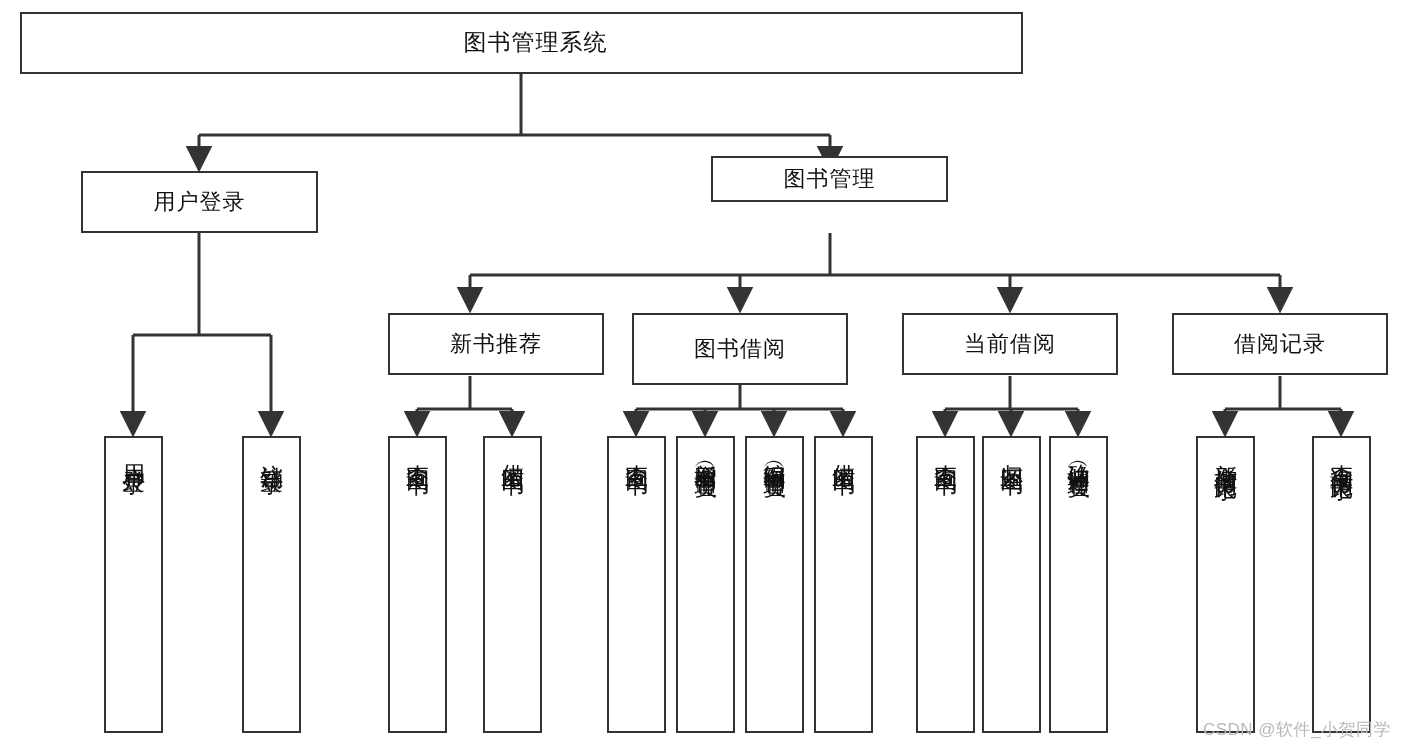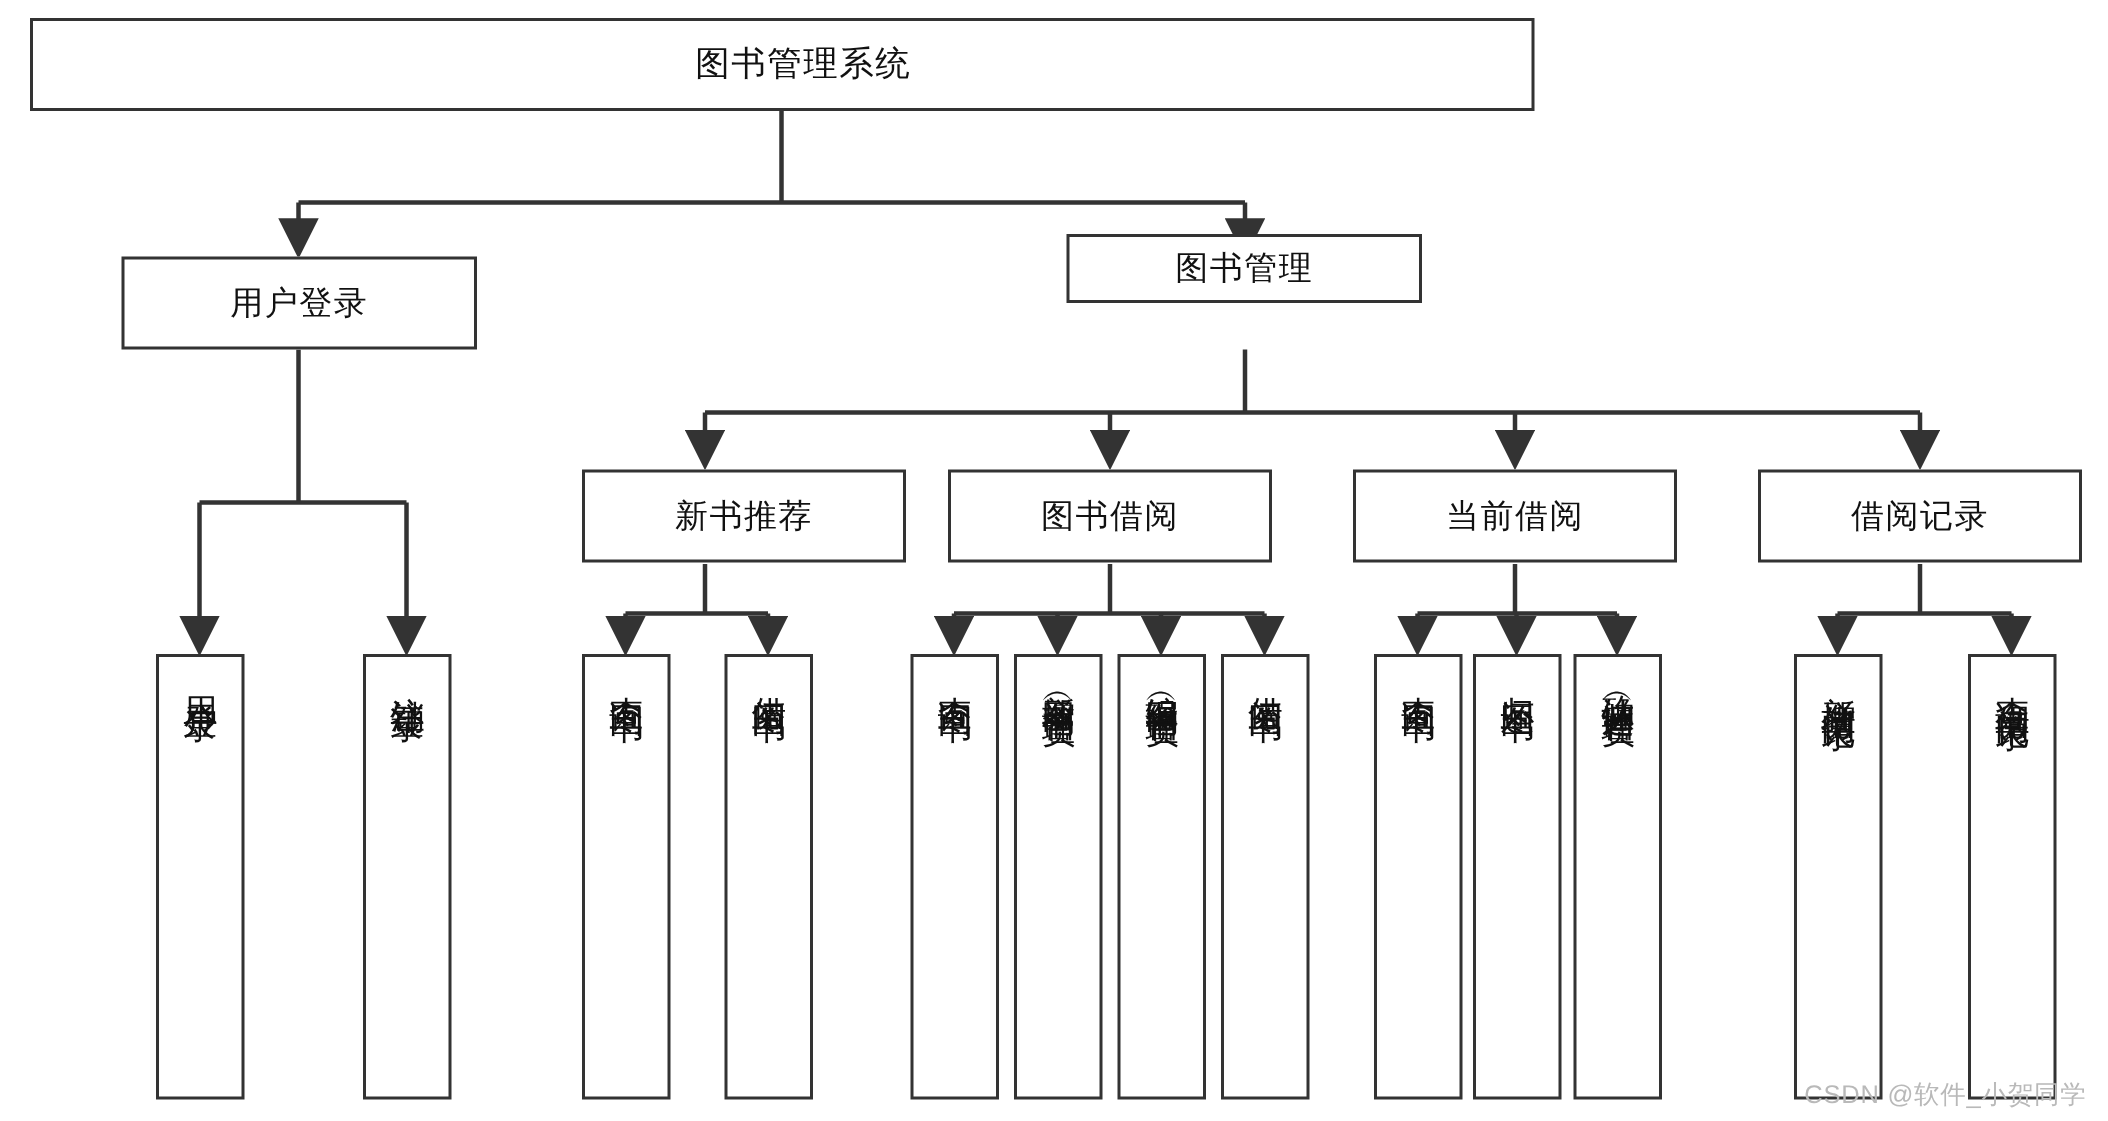--- a/index.html
+++ b/index.html
@@ -141,21 +141,21 @@
   </div>
 
   <div class="node h" style="left:711px; top:156px; width:237px; height:46px;text-align:right;">
     <span class="node-label">图书管理</span>
   </div>
 
   <div class="node h" style="left:352px; top:313px; width:216px; height:62px;margin-left:36px;">
     <span class="node-label">新书推荐</span>
   </div>
 
-  <div class="node h" style="left:632px; top:313px; width:216px; height:62px;">
+  <div class="node h" style="left:632px; top:313px; width:216px; height:72px;">
     <span class="node-label">图书借阅</span>
   </div>
 
   <div class="node h" style="left:902px; top:313px; width:216px; height:62px;text-align:right;">
     <span class="node-label">当前借阅</span>
   </div>
 
   <div class="node h" style="left:1172px; top:313px; width:216px; height:62px;">
     <span class="node-label">借阅记录</span>
   </div>

